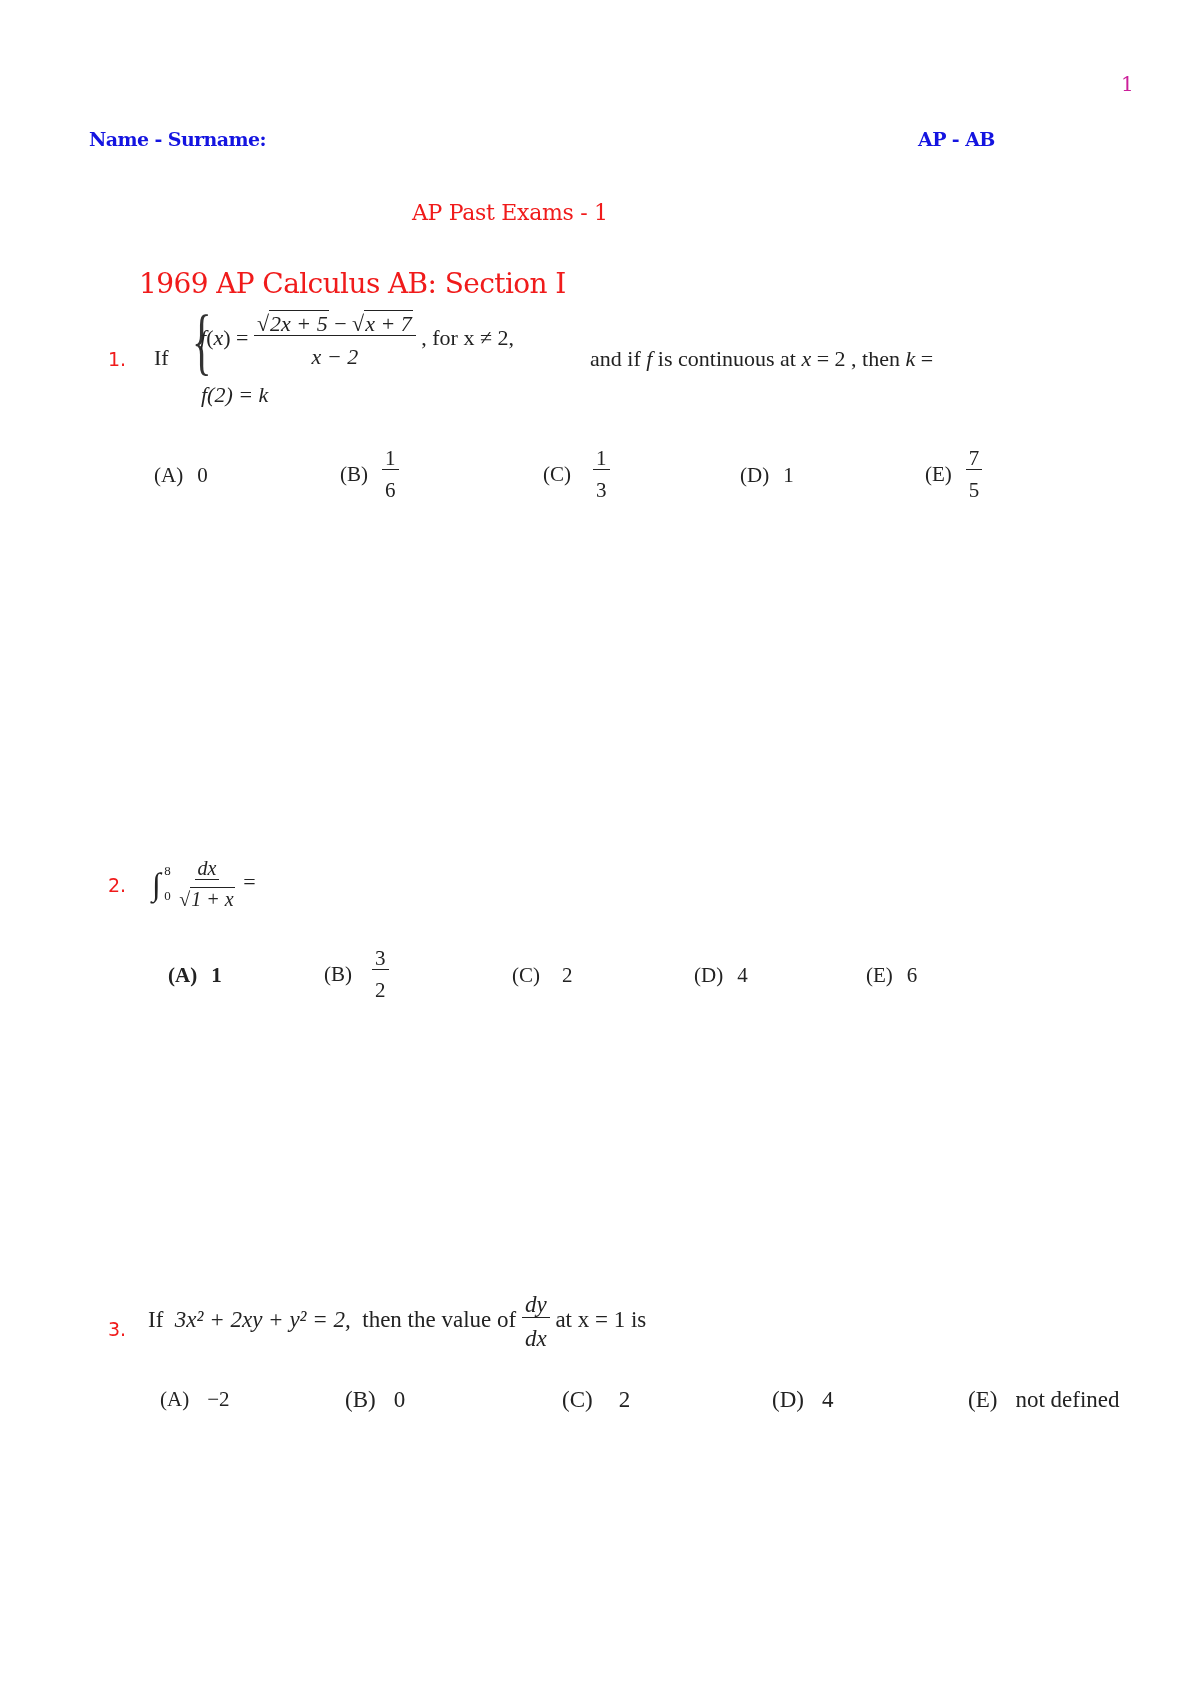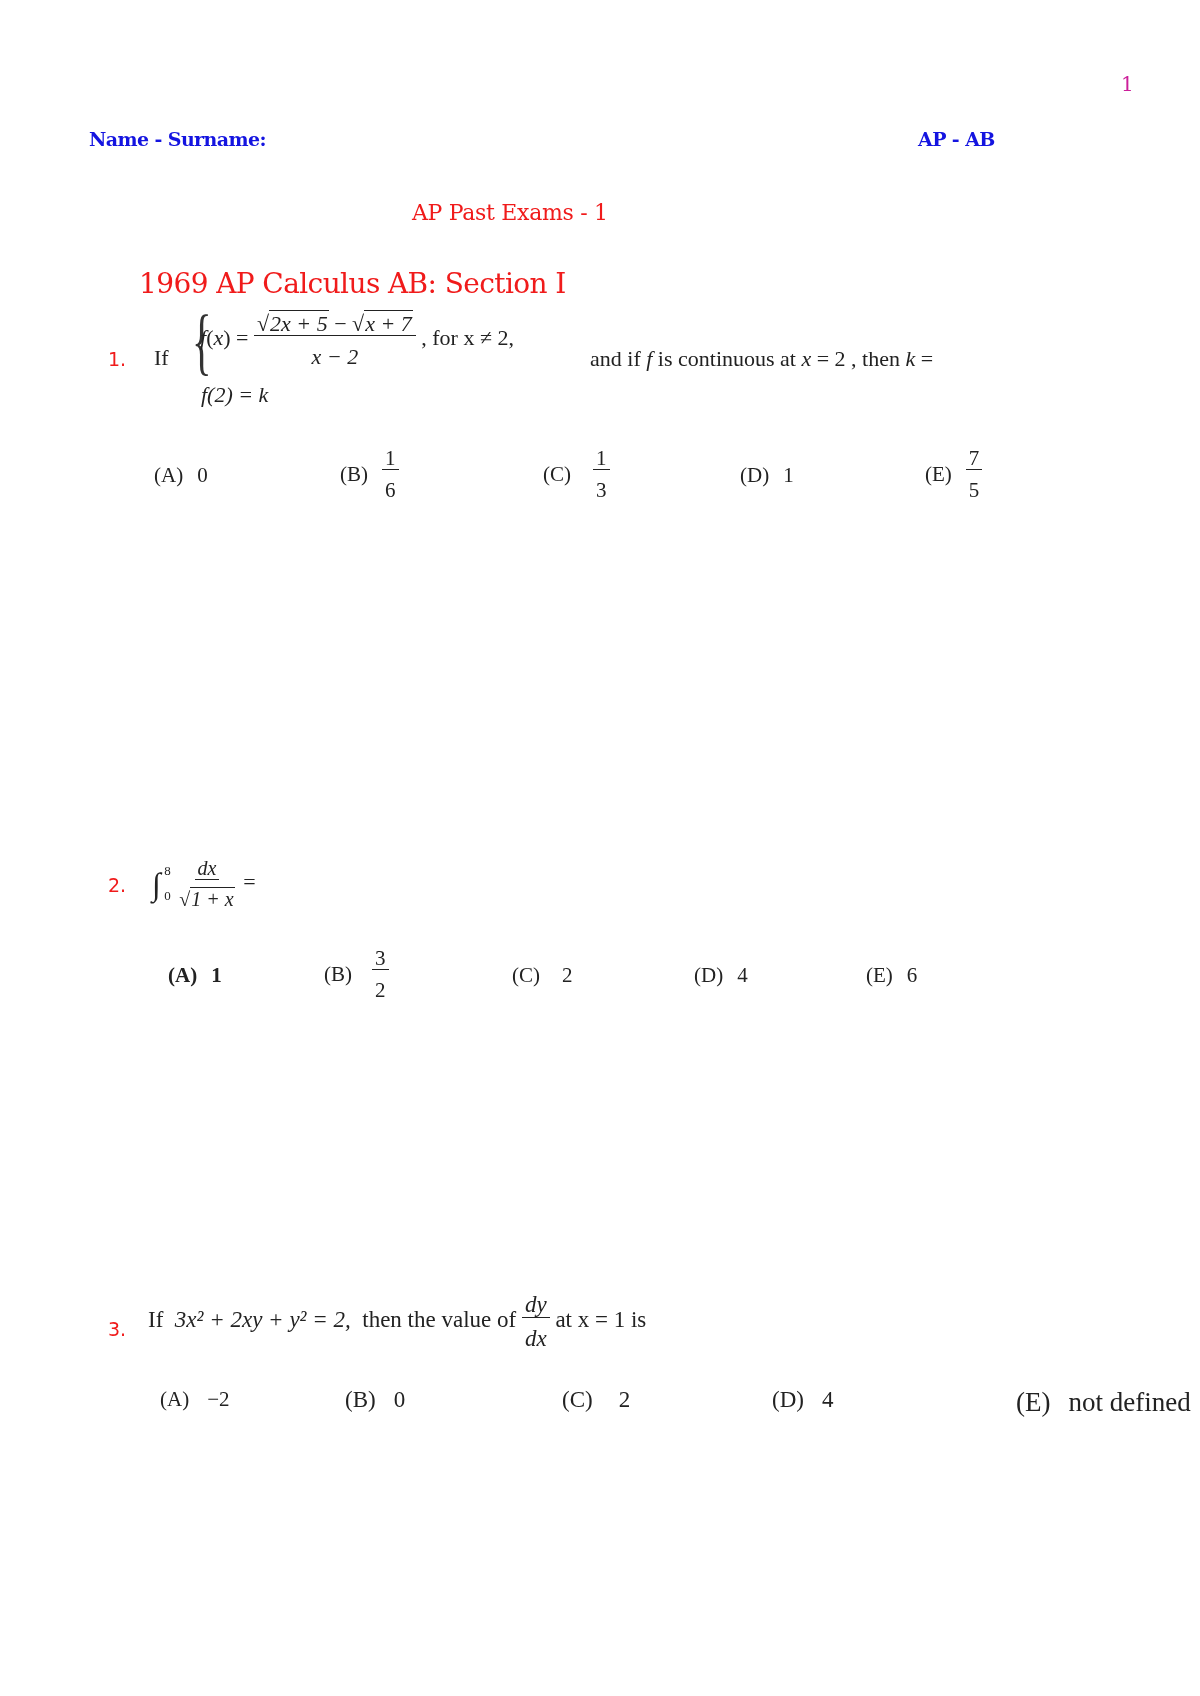--- a/index.html
+++ b/index.html
@@ -109,14 +109,14 @@
         <span class="num">dy</span>
         <span class="den">dx</span>
       </span>
     <span>at  x = 1  is</span>
   </div>
 
   <div class="abs choice" style="left:160px;top:1387px;font-size:21px;"><span class="lbl" style="margin-right:18px;">(A)</span><span>−2</span></div>
   <div class="abs choice" style="left:345px;top:1387px;font-size:23px;"><span class="lbl" style="margin-right:18px;">(B)</span><span>0</span></div>
   <div class="abs choice" style="left:562px;top:1387px;font-size:23px;"><span class="lbl" style="margin-right:26px;">(C)</span><span>2</span></div>
   <div class="abs choice" style="left:772px;top:1387px;font-size:23px;"><span class="lbl" style="margin-right:18px;">(D)</span><span>4</span></div>
-  <div class="abs choice" style="left:968px;top:1387px;font-size:27px;margin-left:48px;"><span class="lbl" style="margin-right:18px;">(E)</span><span>not defined</span></div>
+  <div class="abs choice" style="left:968px;top:1387px;font-size:23px;"><span class="lbl" style="margin-right:18px;">(E)</span><span>not defined</span></div>
 </div>
 
 </body></html>

